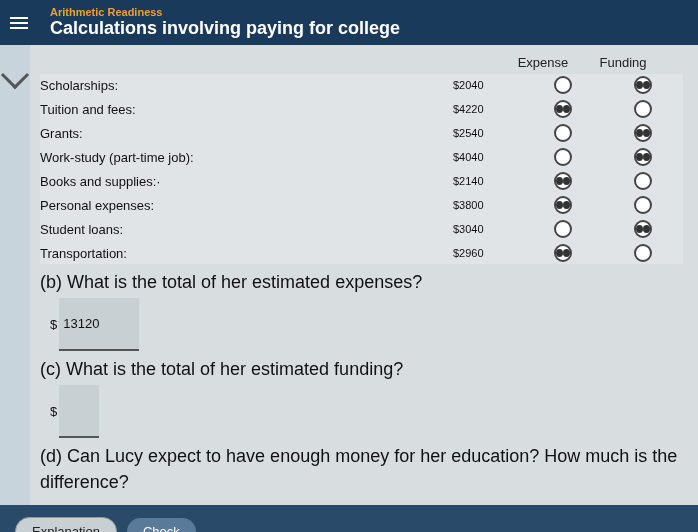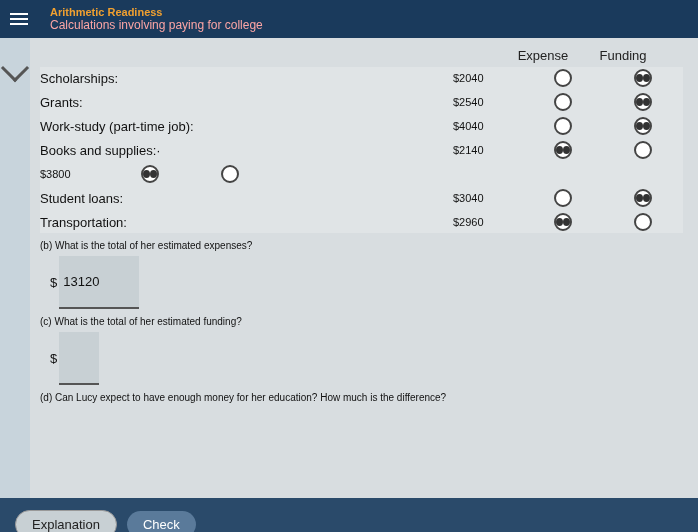--- a/index.html
+++ b/index.html
@@ -34,23 +34,23 @@
     .header-text-block {
       display: flex;
       flex-direction: column;
     }
     .header-subtitle {
       color: #f0a030;
       font-size: 11px;
       font-weight: bold;
     }
     .header-title {
-      color: #fca5a5;
-      font-size: 12px;
-      font-weight: normal;
+      color: #ffffff;
+      font-size: 18px;
+      font-weight: bold;
     }
 
     
     .main-content {
       background: #84cc16;
       width: 698px;
       height: 460px;
       display: flex;
       position: relative;
     }
@@ -143,21 +143,21 @@
     .radio-circle.selected::after {
       content: '';
       width: 8px;
       height: 8px;
       border-radius: 50%;
       background: #333;
     }
 
     
     .question {
-      font-size: 10px;
+      font-size: 18px;
       color: #111;
       margin: 6px 0 3px 0;
       line-height: 1.4;
     }
     .answer-input {
       display: flex;
       align-items: center;
       margin: 2px 0 4px 10px;
     }
     .dollar-prefix {
@@ -241,20 +241,30 @@
         <span class="row-label">Scholarships:</span>
         <span class="row-amount">$2040</span>
         <div class="row-radio-group">
           <div class="radio-circle"></div>
           <div class="radio-circle selected">
               <span style="width:8px;height:8px;border-radius:50%;background:#333;display:block;"></span>
             </div>
         </div>
       </div>
 
+      <div class="table-row">
+        <span class="row-label">Tuition and fees:</span>
+        <span class="row-amount">$4220</span>
+        <div class="row-radio-group">
+          <div class="radio-circle selected">
+              <span style="width:8px;height:8px;border-radius:50%;background:#333;display:block;"></span>
+            </div>
+          <div class="radio-circle"></div>
+        </div>
+      </div>
 
       <div class="table-row">
         <span class="row-label">Grants:</span>
         <span class="row-amount">$2540</span>
         <div class="row-radio-group">
           <div class="radio-circle"></div>
           <div class="radio-circle selected">
               <span style="width:8px;height:8px;border-radius:50%;background:#333;display:block;"></span>
             </div>
         </div>
@@ -276,20 +286,21 @@
         <span class="row-amount">$2140</span>
         <div class="row-radio-group">
           <div class="radio-circle selected">
               <span style="width:8px;height:8px;border-radius:50%;background:#333;display:block;"></span>
             </div>
           <div class="radio-circle"></div>
         </div>
       </div>
 
       <div class="table-row">
+        <span class="row-label">Personal expenses:</span>
         <span class="row-amount">$3800</span>
         <div class="row-radio-group">
           <div class="radio-circle selected">
               <span style="width:8px;height:8px;border-radius:50%;background:#333;display:block;"></span>
             </div>
           <div class="radio-circle"></div>
         </div>
       </div>
 
       <div class="table-row">

